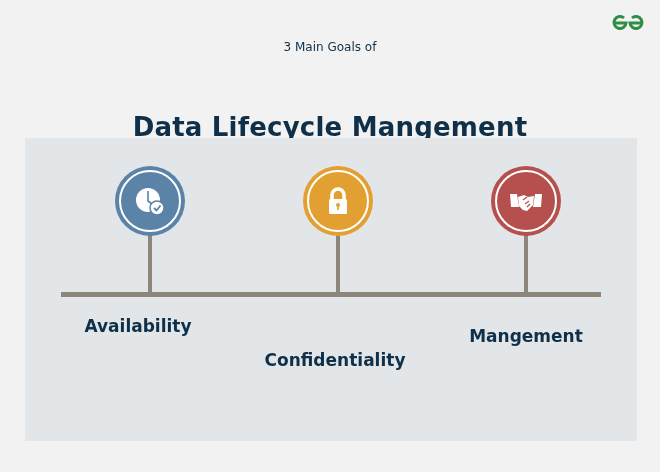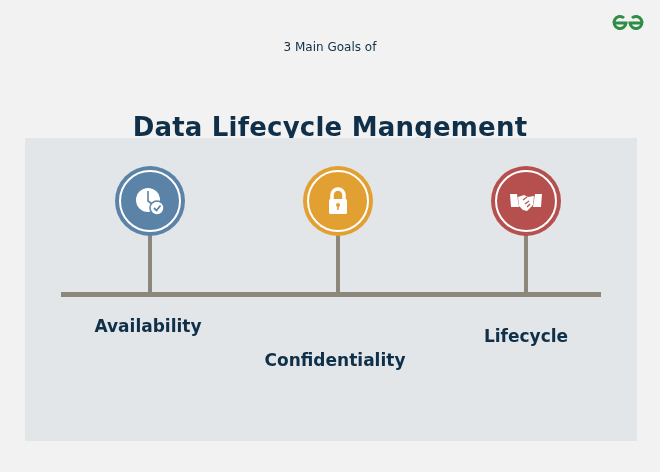--- a/index.html
+++ b/index.html
@@ -56,15 +56,15 @@
 <div class="circ" style="left:491px;background:#b5504e">
   <div class="ring"></div>
   <svg class="ico" viewBox="0 0 36 36">
     <path d="M2 11 L9 11 L11 24 L3 24 Z" fill="#fff"></path>
     <path d="M34 11 L27 11 L25 24 L33 24 Z" fill="#fff"></path>
     <path d="M10 14 L16 12 L20 14 L26 13 L25 22 L19 28 L15 27 L11 23 Z" fill="#fff"></path>
     <path d="M15 17 L19 14 M17 21 L21 18 M19 24 L22 21" stroke="#b5504e" stroke-width="1.2"></path>
   </svg>
 </div>
 
-<div class="lbl" style="left:48px;top:316px">Availability</div>
+<div class="lbl" style="left:38px;top:316px">Availability</div>
 <div class="lbl" style="left:235px;top:350px">Confidentiality</div>
-<div class="lbl" style="left:426px;top:326px">Lifecycle</div>
+<div class="lbl" style="left:426px;top:326px">Mangement</div>
 
 </body></html>

